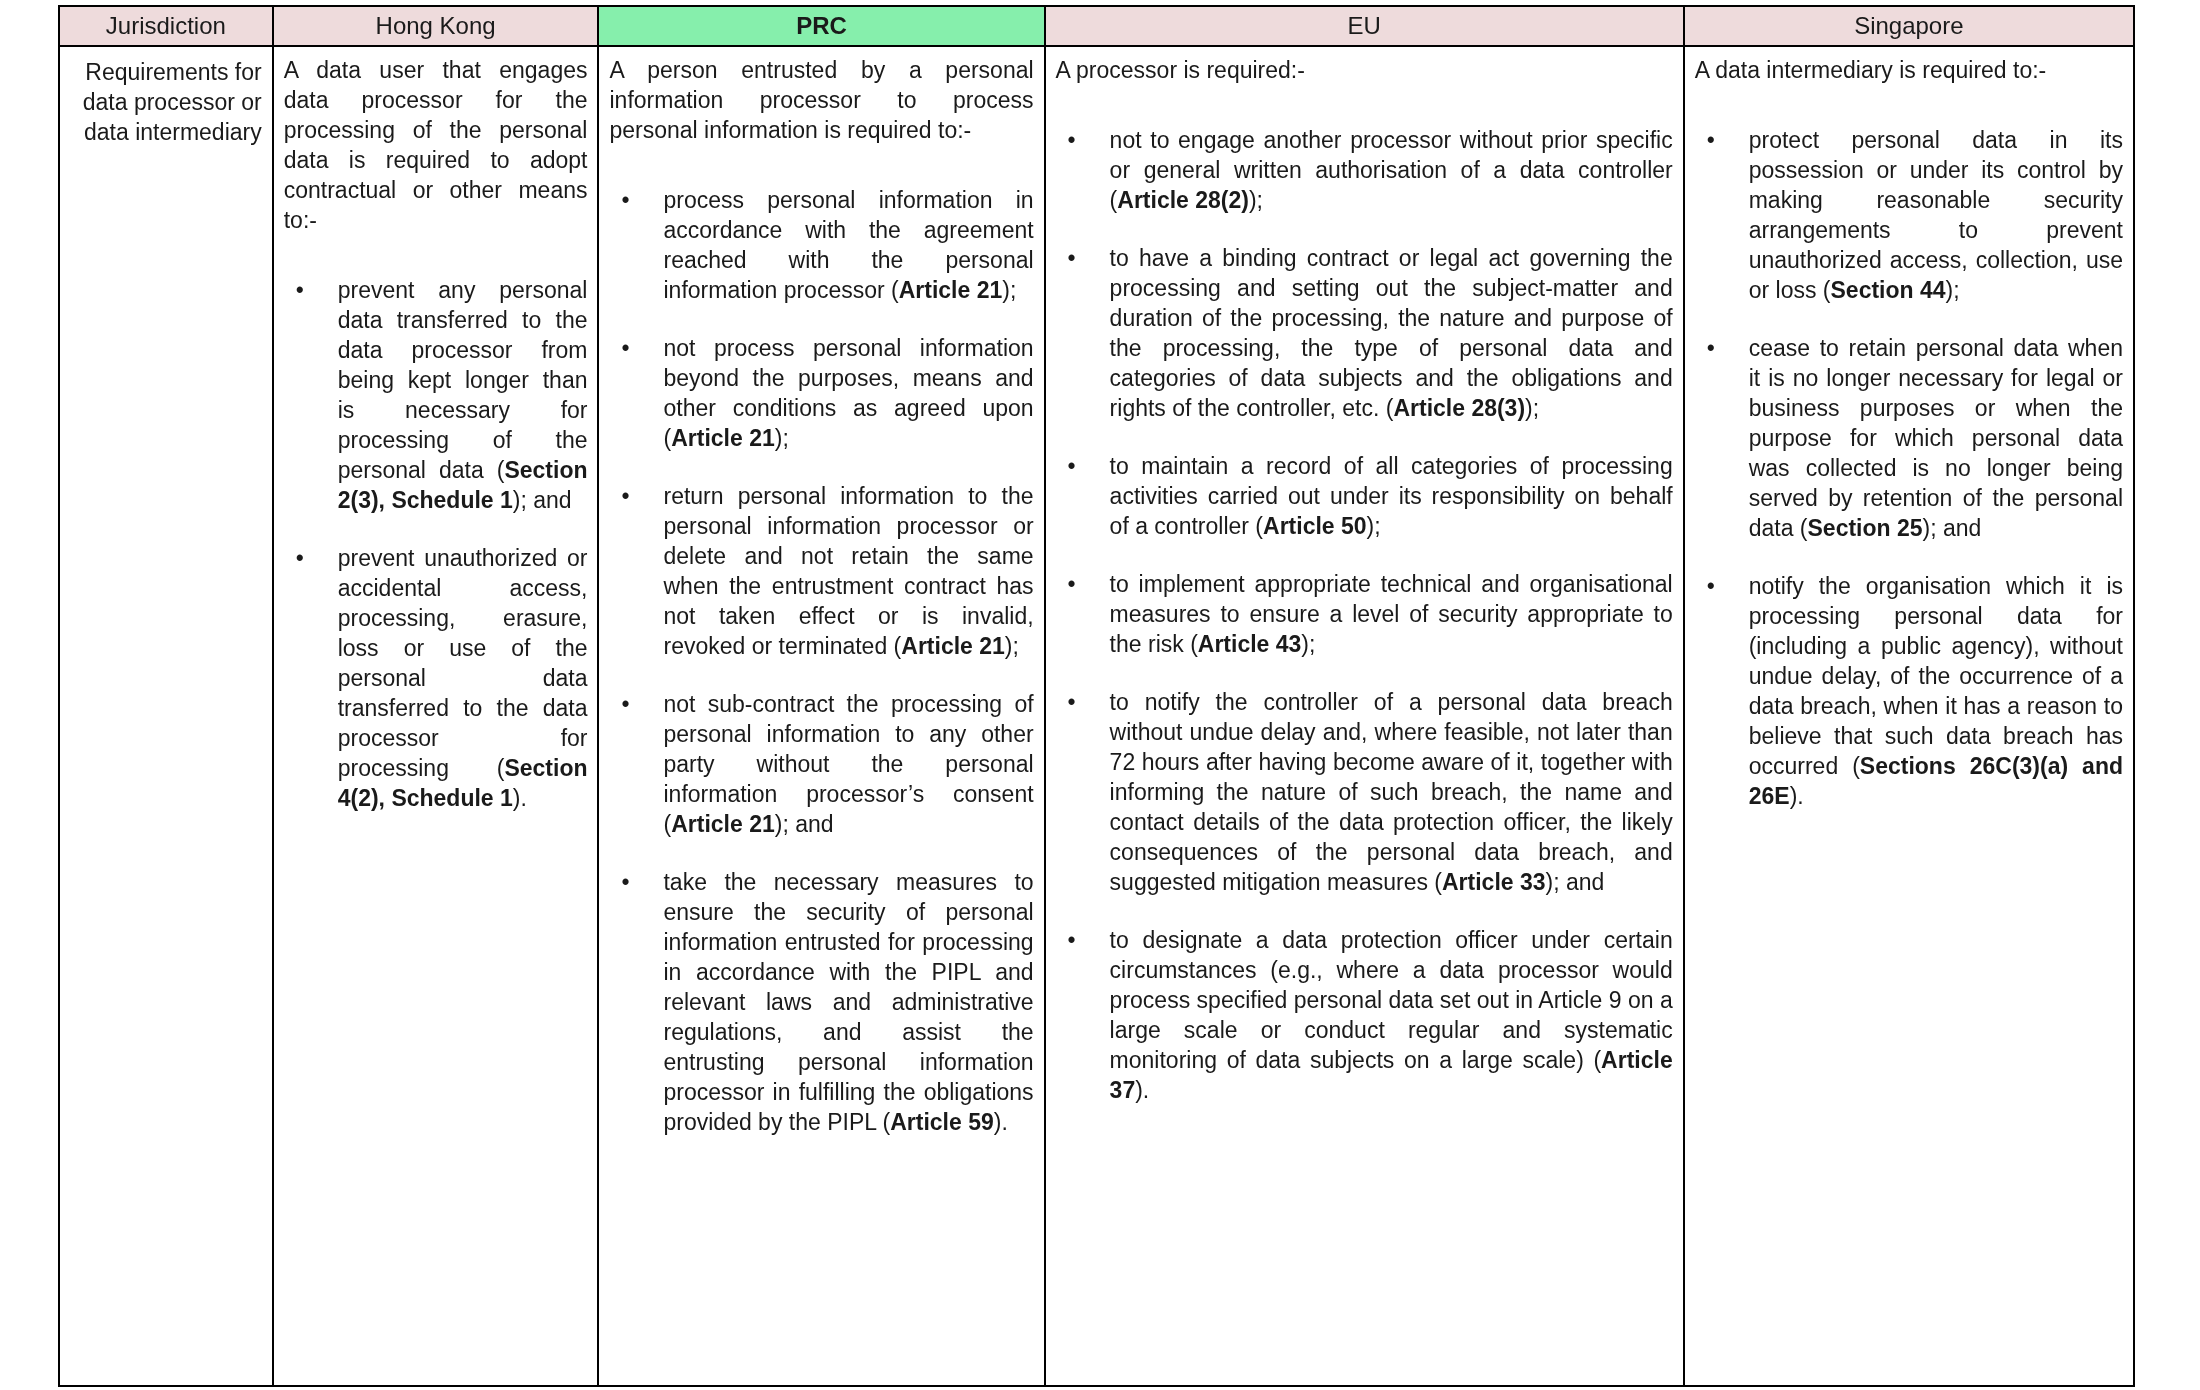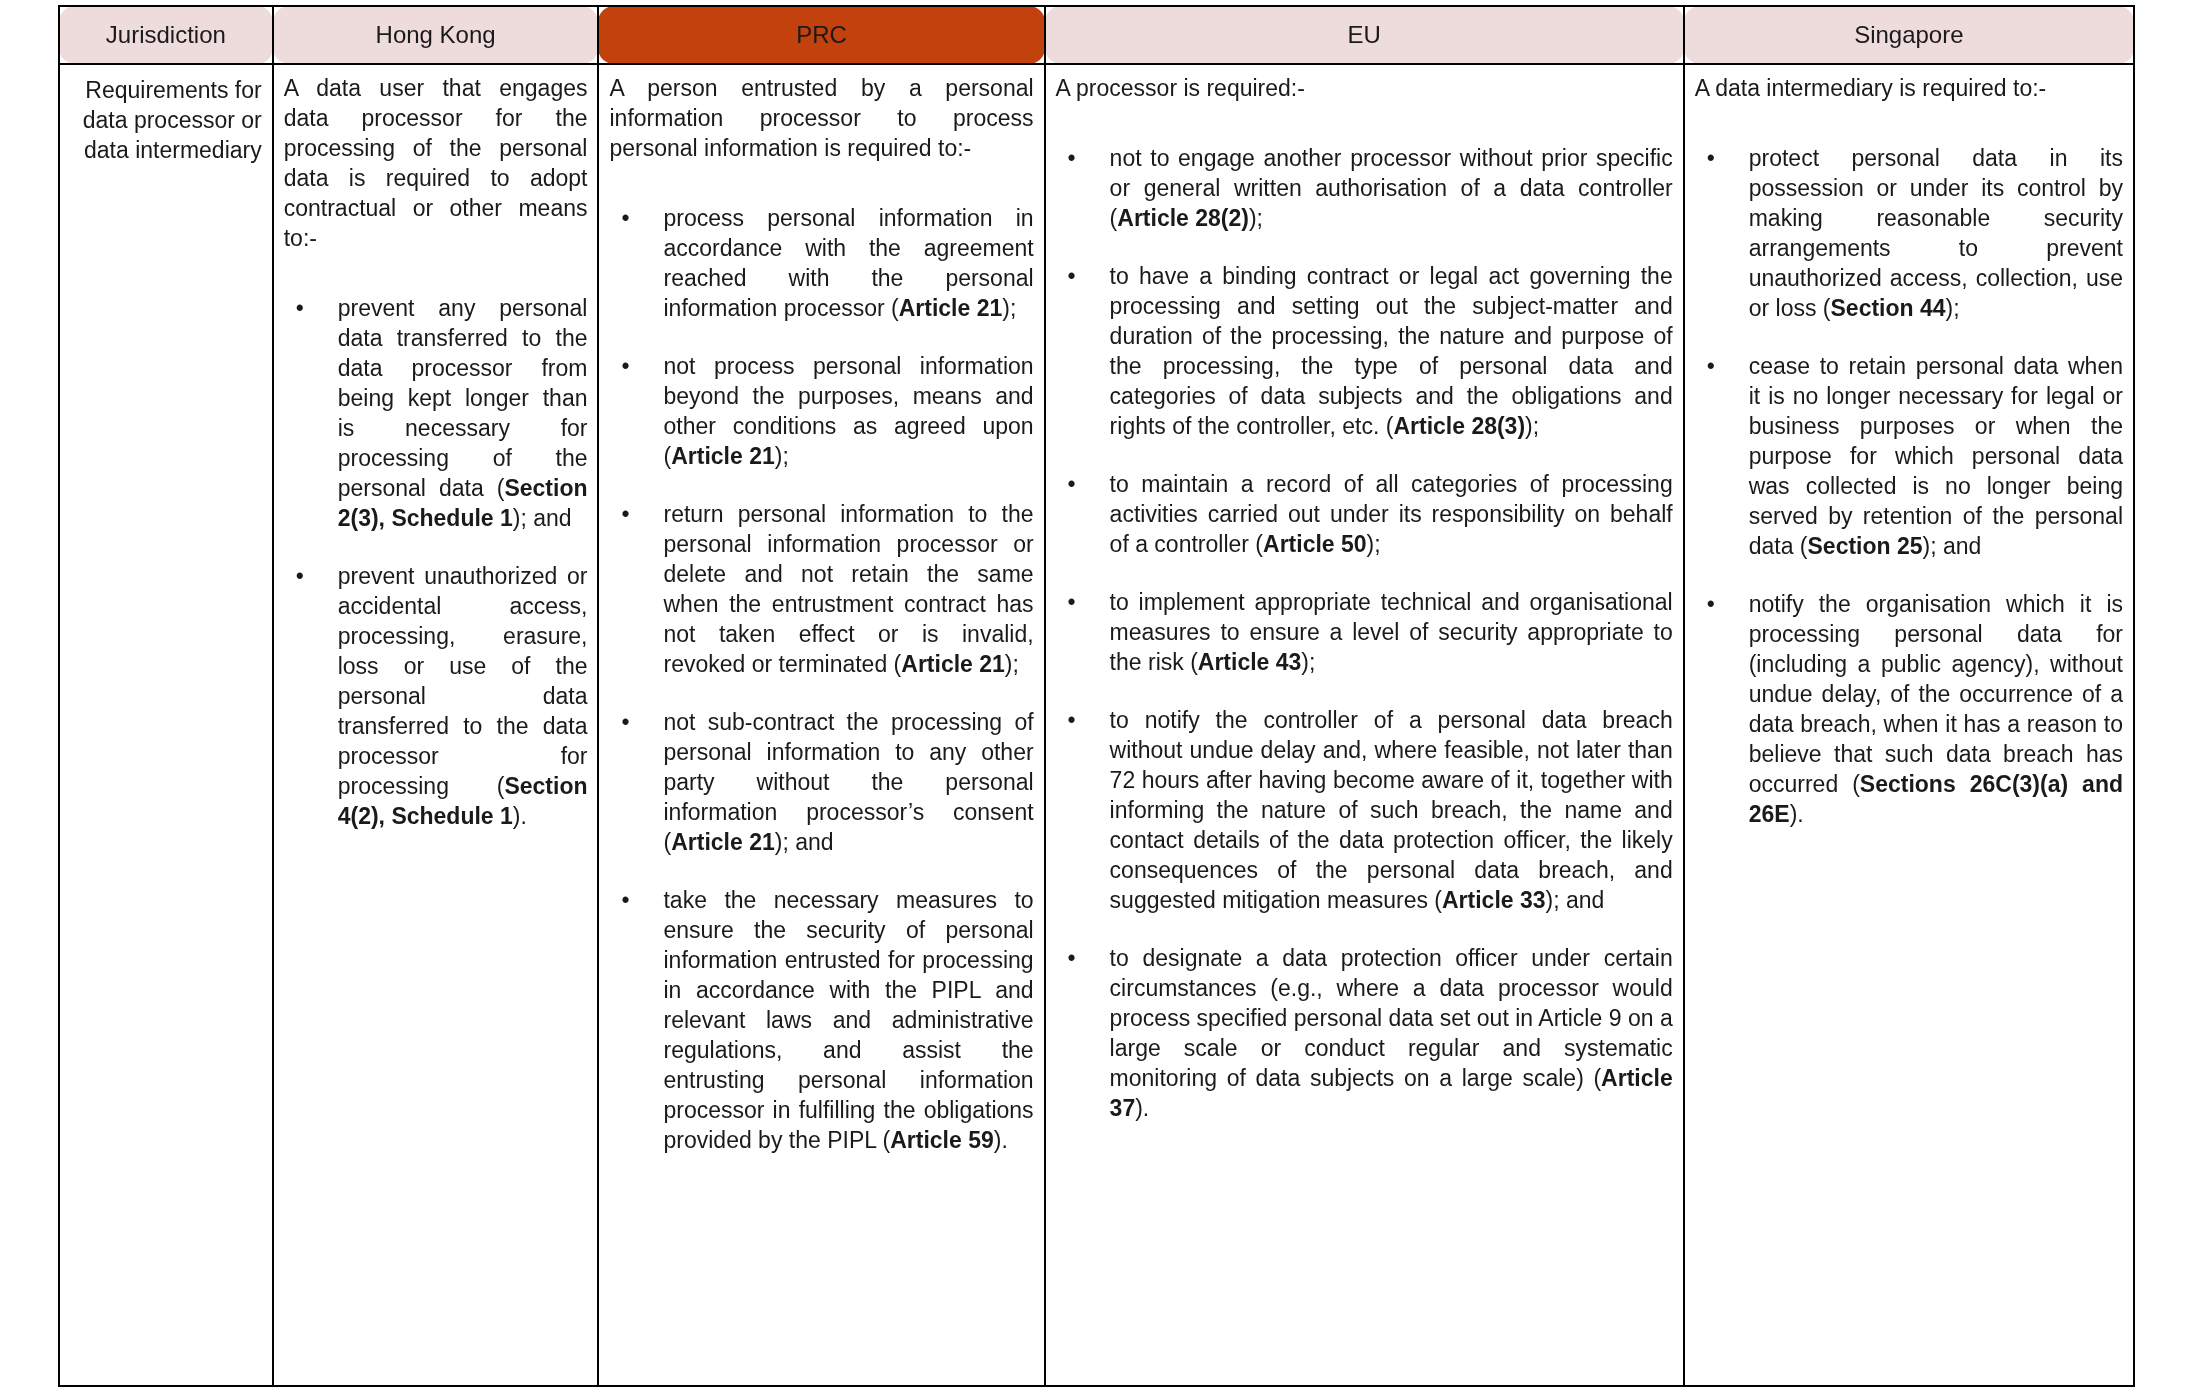--- a/index.html
+++ b/index.html
@@ -27,22 +27,21 @@
   table.compare th,
   table.compare td {
     border: 2px solid #000000;
   }
   table.compare th {
     height: 34px;
     font-size: 24px;
     font-weight: normal;
     text-align: center;
     vertical-align: middle;
-    padding: 11px 4px;
-    border-radius: 16px;
+    padding: 2px 4px;
   }
   table.compare td {
     vertical-align: top;
     padding: 8px 10px 8px 10px;
     font-size: 23px;
     line-height: 30px;
   }
   .row-label {
     font-weight: normal;
     text-align: right;
@@ -80,21 +79,21 @@
       <col style="width:10.3%">
       <col style="width:15.7%">
       <col style="width:21.5%">
       <col style="width:30.8%">
       <col style="width:21.7%">
     </colgroup>
     <thead>
       <tr>
         <th style="background: rgb(238, 219, 220);">Jurisdiction</th>
         <th style="background: rgb(238, 219, 220);">Hong Kong</th>
-        <th style="background: #c2410c;">PRC</th>
+        <th style="background: #86efac; font-weight: bold;">PRC</th>
         <th style="background: rgb(238, 219, 220);">EU</th>
         <th style="background: rgb(238, 219, 220);">Singapore</th>
       </tr>
     </thead>
     <tbody>
       <tr>
         <td>
           <div class="row-label">Requirements for data processor or data intermediary</div>
         </td>
         <td>

